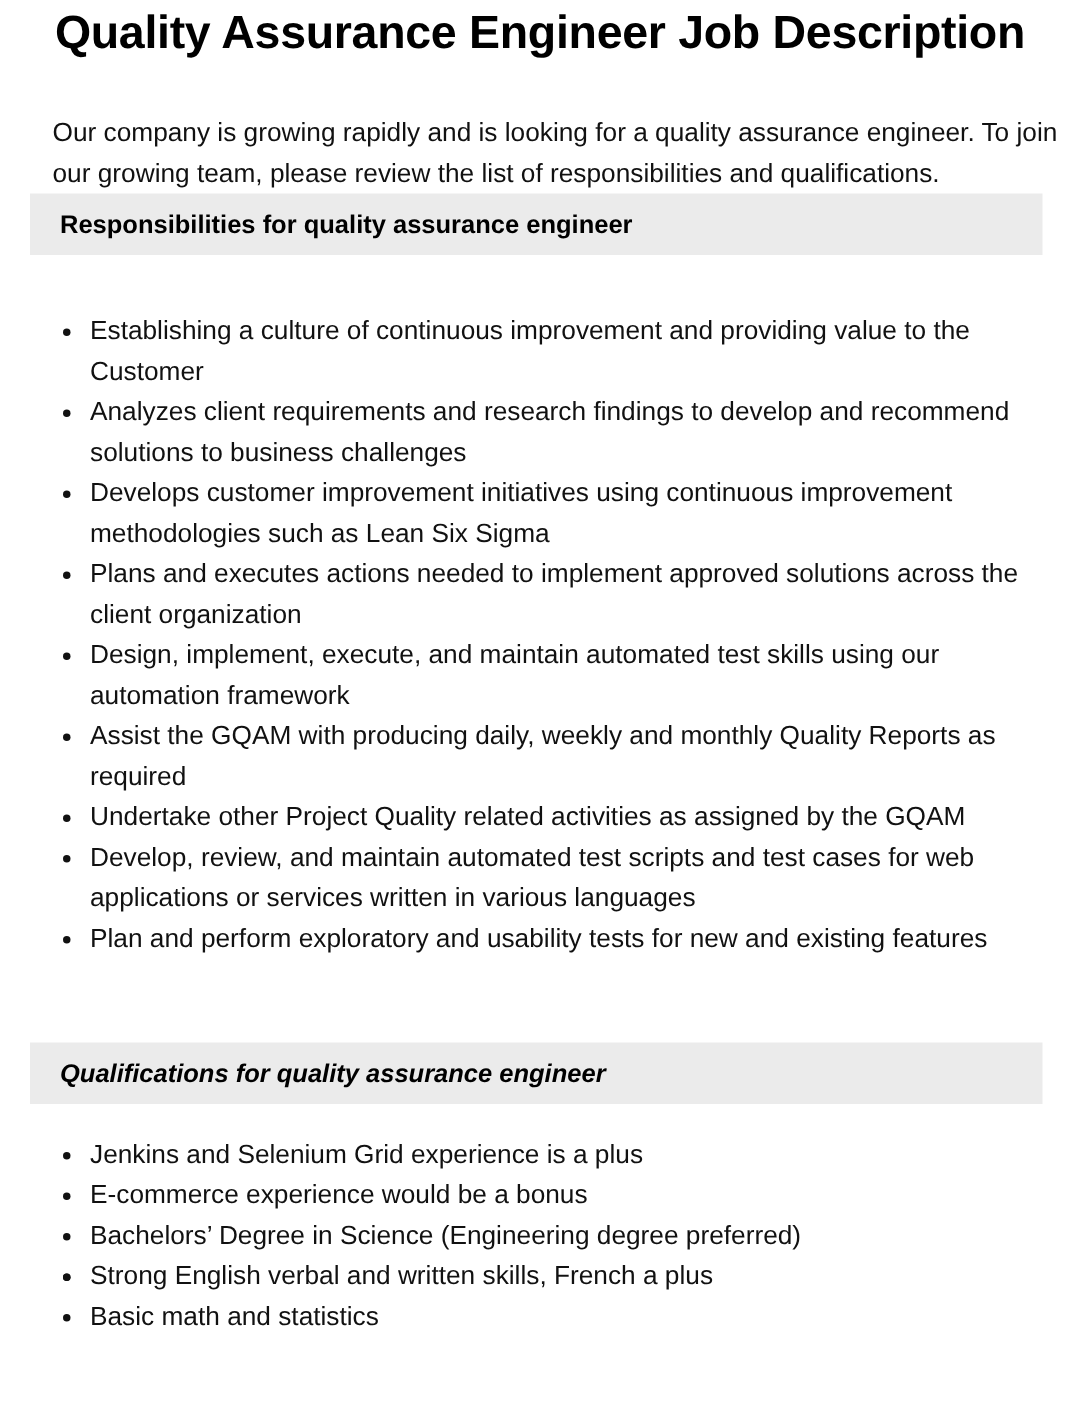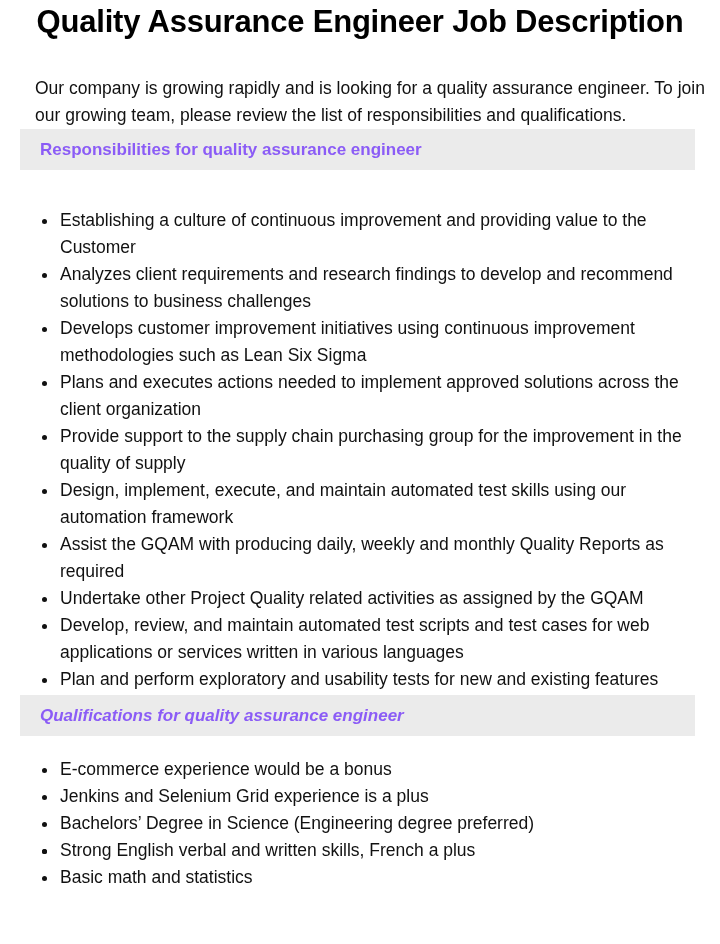--- a/index.html
+++ b/index.html
@@ -51,21 +51,21 @@
       background: #ebebeb;
       box-sizing: border-box;
       padding-left: 20px;
       display: flex;
       align-items: center;
     }
     .section-header h2 {
       margin: 0;
       font-size: 17px;
       font-weight: bold;
-      color: #8b5cf6;
+      color: #000000;
     }
     .list {
       position: absolute;
       left: 20px;
       width: 685px;
       margin: 0;
       padding: 0;
       list-style: none;
     }
     .list li {
@@ -100,34 +100,33 @@
 
   <div class="section-header" id="sec1-header">
     <h2>Responsibilities for quality assurance engineer</h2>
   </div>
 
   <ul class="list" id="sec1-list">
     <li><span class="bullet"></span><span>Establishing a culture of continuous improvement and providing value to the Customer</span></li>
     <li><span class="bullet"></span><span>Analyzes client requirements and research findings to develop and recommend solutions to business challenges</span></li>
     <li><span class="bullet"></span><span>Develops customer improvement initiatives using continuous improvement methodologies such as Lean Six Sigma</span></li>
     <li><span class="bullet"></span><span>Plans and executes actions needed to implement approved solutions across the client organization</span></li>
-    <li><span class="bullet"></span><span>Provide support to the supply chain purchasing group for the improvement in the quality of supply</span></li>
     <li><span class="bullet"></span><span>Design, implement, execute, and maintain automated test skills using our automation framework</span></li>
     <li><span class="bullet"></span><span>Assist the GQAM with producing daily, weekly and monthly Quality Reports as required</span></li>
     <li><span class="bullet"></span><span>Undertake other Project Quality related activities as assigned by the GQAM</span></li>
     <li><span class="bullet"></span><span>Develop, review, and maintain automated test scripts and test cases for web applications or services written in various languages</span></li>
     <li><span class="bullet"></span><span>Plan and perform exploratory and usability tests for new and existing features</span></li>
   </ul>
 
   <div class="section-header" id="sec2-header">
     <h2>Qualifications for quality assurance engineer</h2>
   </div>
 
   <ul class="list" id="sec2-list">
+    <li><span class="bullet"></span><span>Jenkins and Selenium Grid experience is a plus</span></li>
     <li><span class="bullet"></span><span>E-commerce experience would be a bonus</span></li>
-    <li><span class="bullet"></span><span>Jenkins and Selenium Grid experience is a plus</span></li>
     <li><span class="bullet"></span><span>Bachelors’ Degree in Science (Engineering degree preferred)</span></li>
     <li><span class="bullet"></span></li>
     <li><span class="bullet"></span><span>Strong English verbal and written skills, French a plus</span></li>
     <li><span class="bullet"></span><span>Basic math and statistics</span></li>
   </ul>
 
 </div>
 
 </body></html>

